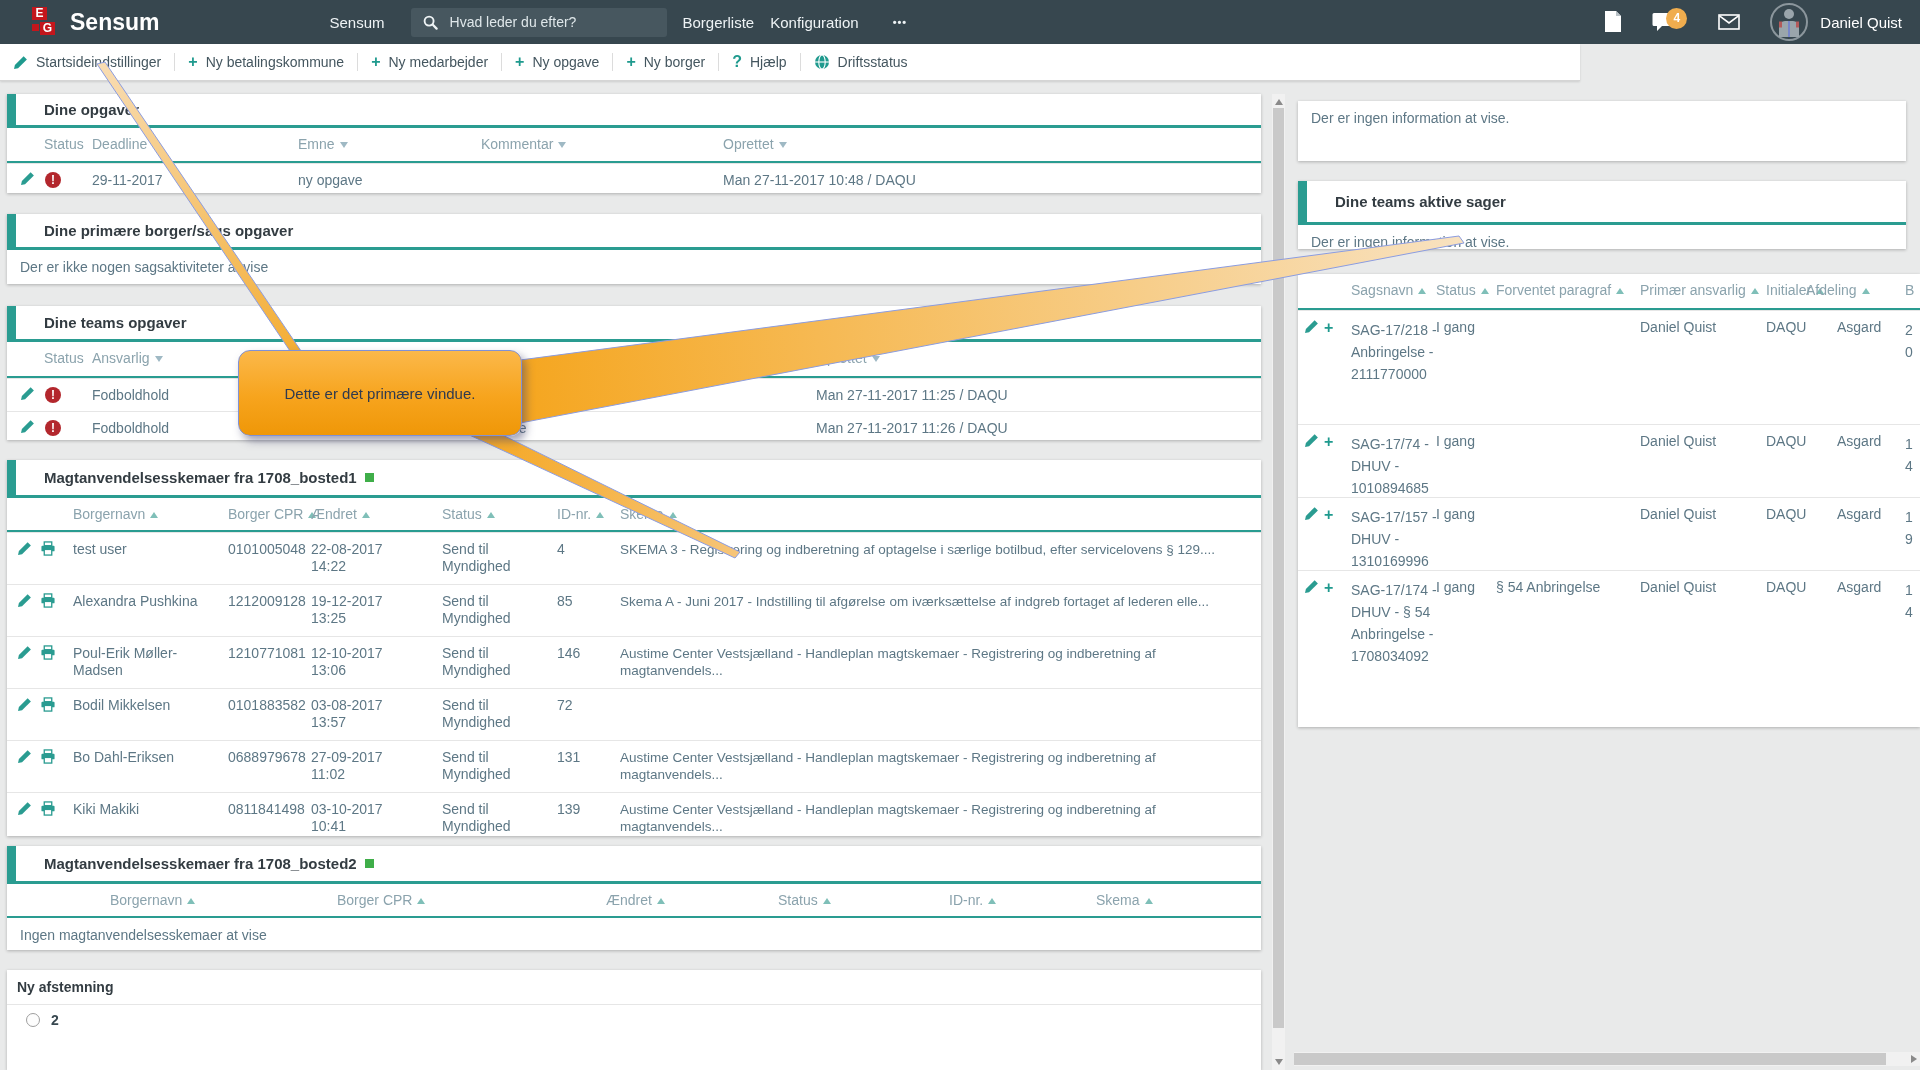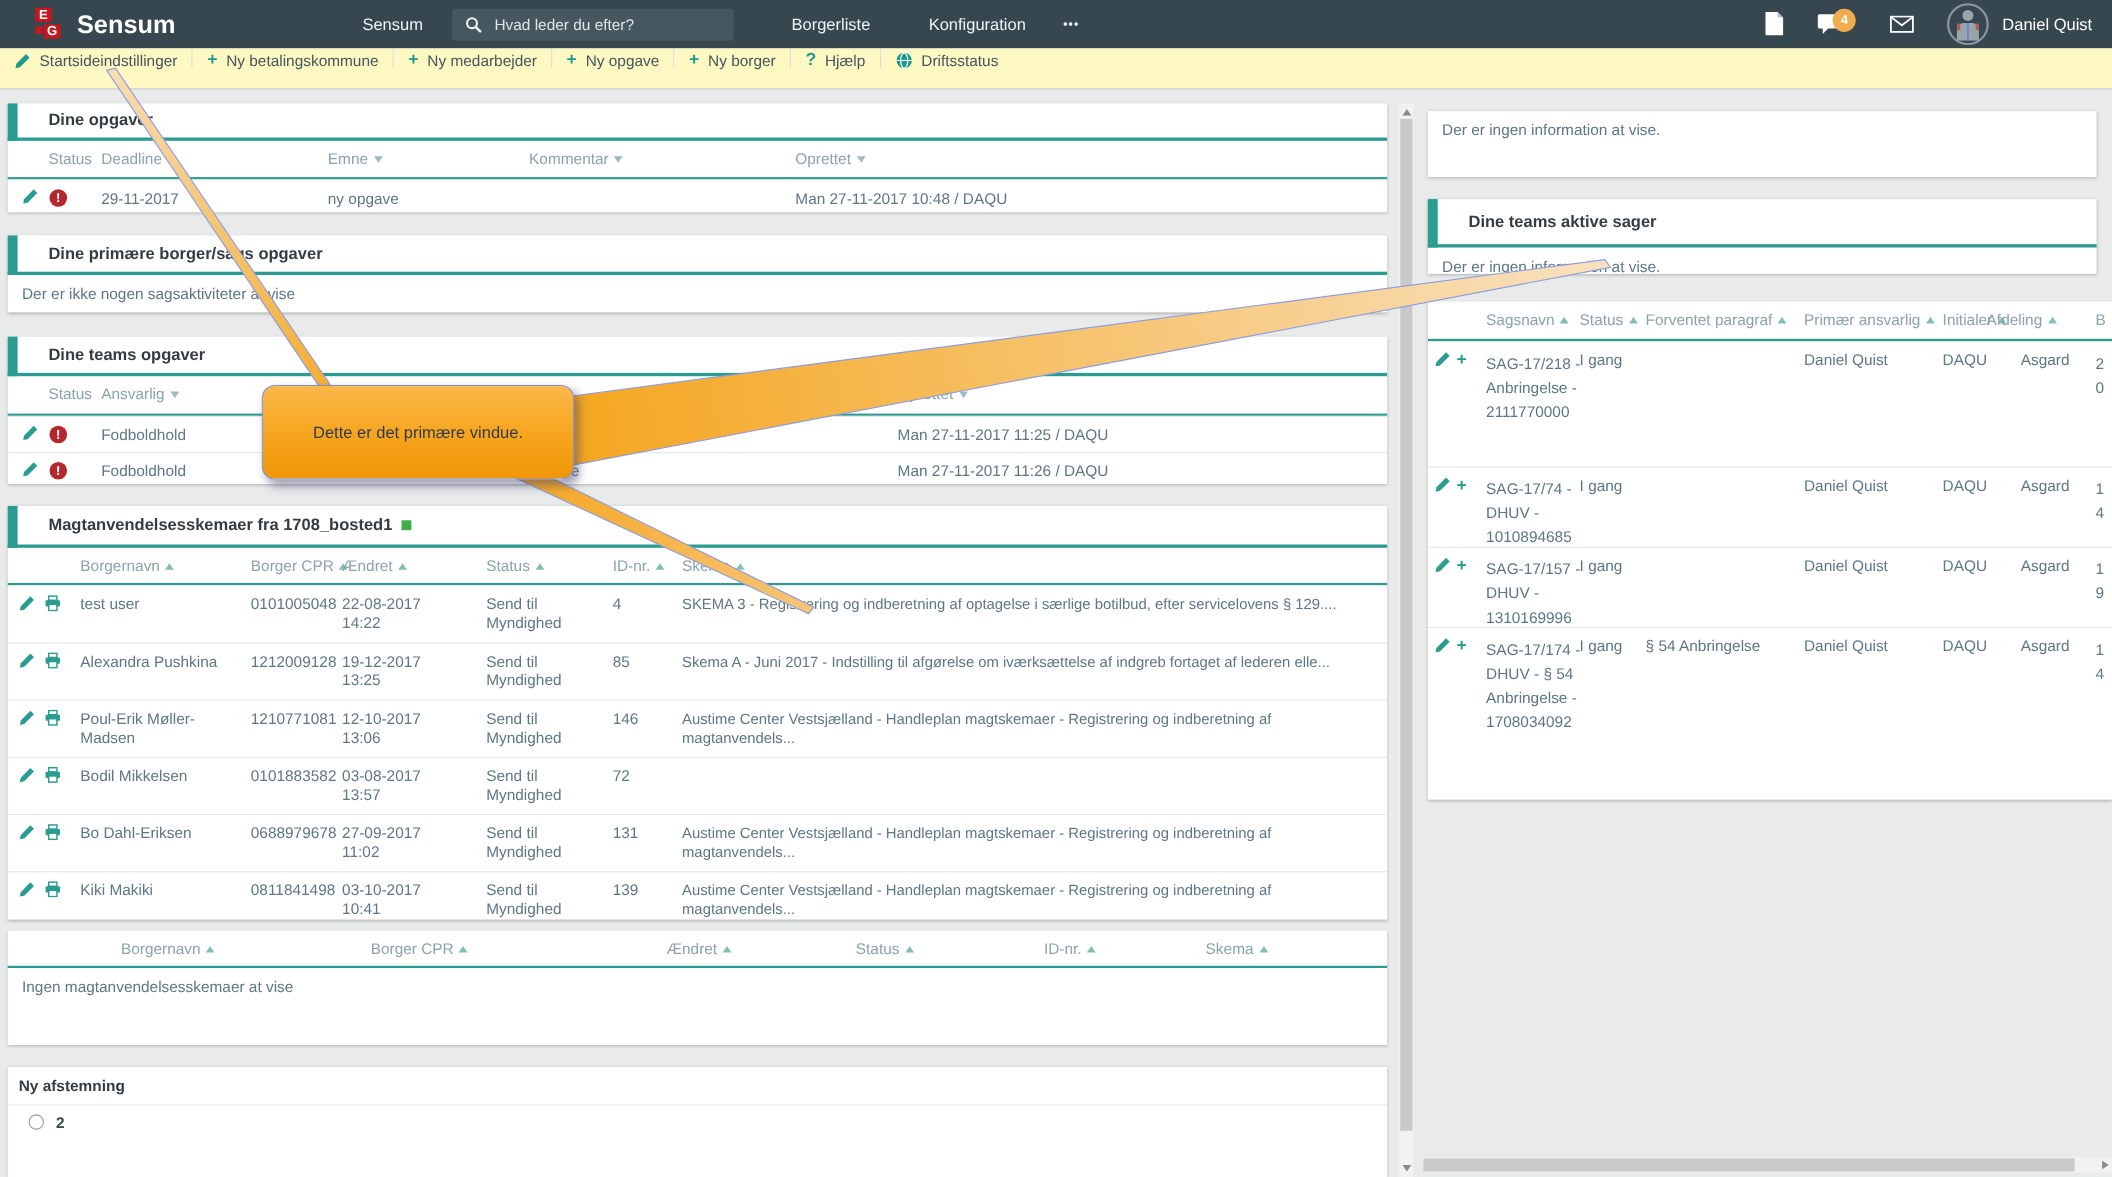--- a/index.html
+++ b/index.html
@@ -6,36 +6,36 @@
   body{width:1920px;height:1070px;position:relative;overflow:hidden;background:#e9eaea;
        font-family:"Liberation Sans","DejaVu Sans",sans-serif;color:#5d7785;font-size:14px}
   
   .topbar{position:absolute;left:0;top:0;width:1920px;height:44px;background:#37474f;display:flex;align-items:center}
   .eglogo{margin-left:26px;width:34px;height:30px;position:relative;flex:none}
   .eglogo .sq{position:absolute;background:#c4161c;color:#fff;font-weight:bold;font-size:12px;line-height:13px;text-align:center}
   .eglogo .e{left:6px;top:0;width:15px;height:13px}
   .eglogo .g{left:14px;top:15px;width:15px;height:13px}
   .eglogo .dot{left:6px;top:17px;width:7px;height:7px}
   .brand{color:#fff;font-size:23px;font-weight:bold;margin-left:10px}
-  .tmenu{color:#eef3f5;font-size:15px;margin-left:53px;cursor:pointer}
+  .tmenu{color:#eef3f5;font-size:15px;margin-left:16px;cursor:pointer}
   .tmenu.first{margin-left:170px}
   .searchbox{margin-left:26px;width:256px;height:29px;background:#47575f;border-radius:3px;display:flex;align-items:center}
   .searchbox svg{margin-left:12px;flex:none}
   .searchbox input{background:transparent;border:none;outline:none;color:#eef3f5;font-size:14px;margin-left:10px;width:200px;font-family:inherit}
   .searchbox input::placeholder{color:#dfe7ea;opacity:1}
   .dots{color:#eef3f5;font-size:11px;letter-spacing:1px;font-weight:bold;margin-left:34px;cursor:pointer}
   .topright{margin-left:auto;display:flex;align-items:center;margin-right:18px}
   .tico{margin-left:30px;position:relative;cursor:pointer;display:flex;align-items:center}
   .badge{position:absolute;left:14px;top:-4px;width:21px;height:21px;border-radius:50%;background:#f0ad4e;color:#fff;
          font-size:12px;font-weight:bold;text-align:center;line-height:21px}
   .avatar{width:38px;height:38px;border-radius:50%;border:2px solid #8b969c;margin-left:30px;display:flex;align-items:center;justify-content:center;box-sizing:border-box;cursor:pointer}
   .uname{color:#fff;font-size:15px;margin-left:12px;cursor:pointer}
   
-  .toolbar{position:absolute;left:0;top:44px;width:1920px;height:36px;background:#fef9c3;border-bottom:1px solid #d5d5d5;
-           box-shadow:0 1px 2px rgba(0,0,0,.12);display:flex;}
+  .toolbar{position:absolute;left:0;top:44px;width:1580px;height:36px;background:#ffffff;border-bottom:1px solid #d5d5d5;
+           box-shadow:0 1px 2px rgba(0,0,0,.12);display:flex;align-items:center}
   .titem{display:flex;align-items:center;padding:0 13px;color:#44565f;font-size:14px;cursor:pointer;height:22px}
   .titem .tg{color:#1f9a8e;font-weight:bold;font-size:16px;margin-right:8px;line-height:16px}
   .titem svg{margin-right:8px}
   .tsep{width:1px;height:18px;background:#dcdcdc}
   
   .panel{position:absolute;left:7px;width:1254px;background:#fff;box-shadow:0 1px 3px rgba(0,0,0,.25)}
   .phead{position:relative;border-left:9px solid #2a9c91;border-bottom:3px solid #2a9c91;display:flex;align-items:center;
          padding-left:28px;font-weight:bold;font-size:15px;color:#333c42;box-sizing:border-box}
   .gsq{display:inline-block;width:9px;height:9px;background:#3fae49;margin-left:8px}
   .thead{position:relative;border-bottom:2px solid #2a9c91;color:#8ba3ad;font-size:14px}
@@ -368,20 +368,24 @@
     <span class="cell c-navn">Kiki Makiki</span>
     <span class="cell c-cpr">0811841498</span>
     <span class="cell c-aendret">03-10-2017 10:41</span>
     <span class="cell c-status">Send til Myndighed</span>
     <span class="cell c-id">139</span>
     <span class="cell c-skema">Austime Center Vestsjælland - Handleplan magtskemaer - Registrering og indberetning af magtanvendels...</span>
   </div>
 </div>
 
 <div class="panel" id="p5">
+  <div class="phead">
+    <span>Magtanvendelsesskemaer fra 1708_bosted2</span>
+    <span class="gsq"></span>
+  </div>
   <div class="thead">
     <span class="lbl h1"><span>Borgernavn</span><span class="arr arr-up"></span></span>
     <span class="lbl h2"><span>Borger CPR</span><span class="arr arr-up"></span></span>
     <span class="lbl h3"><span>Ændret</span><span class="arr arr-up"></span></span>
     <span class="lbl h4"><span>Status</span><span class="arr arr-up"></span></span>
     <span class="lbl h5"><span>ID-nr.</span><span class="arr arr-up"></span></span>
     <span class="lbl h6"><span>Skema</span><span class="arr arr-up"></span></span>
   </div>
   <div class="emptymsg">Ingen magtanvendelsesskemaer at vise</div>
 </div>

